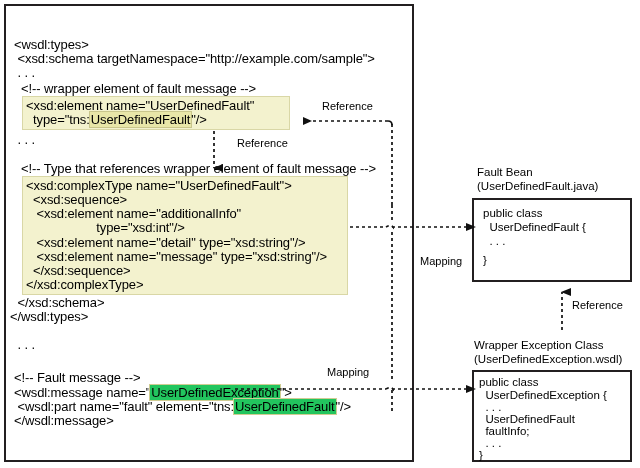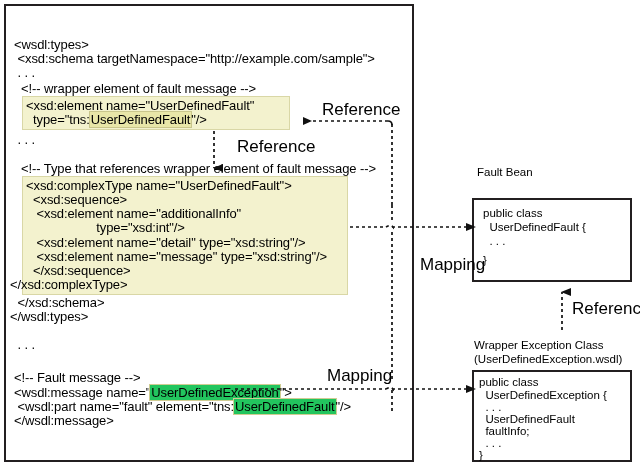--- a/index.html
+++ b/index.html
@@ -71,21 +71,21 @@
   }
   .java-code{
     font-size:11.5px;
     line-height:14px;
     color:#000;
     white-space:pre;
   }
 
   
   .conn-label{
-    font-size:17px;
+    font-size:11px;
     color:#000;
     white-space:nowrap;
   }
 
   svg#wires{
     position:absolute;
     left:0; top:0;
     width:640px; height:468px;
     pointer-events:none;
   }
@@ -111,36 +111,37 @@
   <div class="abs code" style="left:14px; top:162px;">  &lt;!-- Type that references wrapper element of fault message --&gt;</div>
 
   <div class="abs yellow-block" style="left:22px; top:176px; width:326px; height:119px;"></div>
   <div class="abs code" style="left:26px; top:193px;">  &lt;xsd:sequence&gt;</div>
   <div class="abs code" style="left:26px; top:179px;">&lt;xsd:complexType name="UserDefinedFault"&gt;</div>
   <div class="abs code" style="left:26px; top:207px;">   &lt;xsd:element name="additionalInfo"</div>
   <div class="abs code" style="left:26px; top:221px;">                    type="xsd:int"/&gt;</div>
   <div class="abs code" style="left:26px; top:236px;">   &lt;xsd:element name="detail" type="xsd:string"/&gt;</div>
   <div class="abs code" style="left:26px; top:250px;">   &lt;xsd:element name="message" type="xsd:string"/&gt;</div>
   <div class="abs code" style="left:26px; top:264px;">  &lt;/xsd:sequence&gt;</div>
-  <div class="abs code" style="left:10px; top:278px;">&lt;/xsd:complexType&gt;</div>
+  <div class="abs code" style="left:26px; top:278px;">&lt;/xsd:complexType&gt;</div>
 
   <div class="abs code" style="left:14px; top:296px;"> &lt;/xsd:schema&gt;</div>
   <div class="abs code" style="left:10px; top:310px;">&lt;/wsdl:types&gt;</div>
 
   <div class="abs code" style="left:14px; top:338px;"> . . .</div>
 
   <div class="abs code" style="left:14px; top:371px;">&lt;!-- Fault message --&gt;</div>
 
   <div class="abs code" style="left:14px; top:386px;"><span>&lt;wsdl:message name="</span><span class="hl-inline">UserDefinedException</span><span>"&gt;</span></div>
 
   <div class="abs code" style="left:14px; top:400px;"><span> &lt;wsdl:part name="fault" element="tns:</span><span class="hl-inline">UserDefinedFault</span><span>"/&gt;</span></div>
 
   <div class="abs code" style="left:14px; top:414px;">&lt;/wsdl:message&gt;</div>
 
   <div class="abs box-caption" style="left:477px; top:166px;">Fault Bean</div>
+  <div class="abs box-caption" style="left:477px; top:180px;">(UserDefinedFault.java)</div>
 
   <div class="abs java-box" style="left:472px; top:198px; width:160px; height:84px;"></div>
   <div class="abs java-code" style="left:483px; top:206px;">public class</div>
   <div class="abs java-code" style="left:483px; top:220px;">  UserDefinedFault {</div>
   <div class="abs java-code" style="left:483px; top:234px;">  . . .</div>
   <div class="abs java-code" style="left:483px; top:253px;">}</div>
 
   <div class="abs box-caption" style="left:474px; top:339px;">Wrapper Exception Class</div>
   <div class="abs box-caption" style="left:474px; top:353px;">(UserDefinedException.wsdl)</div>
 

